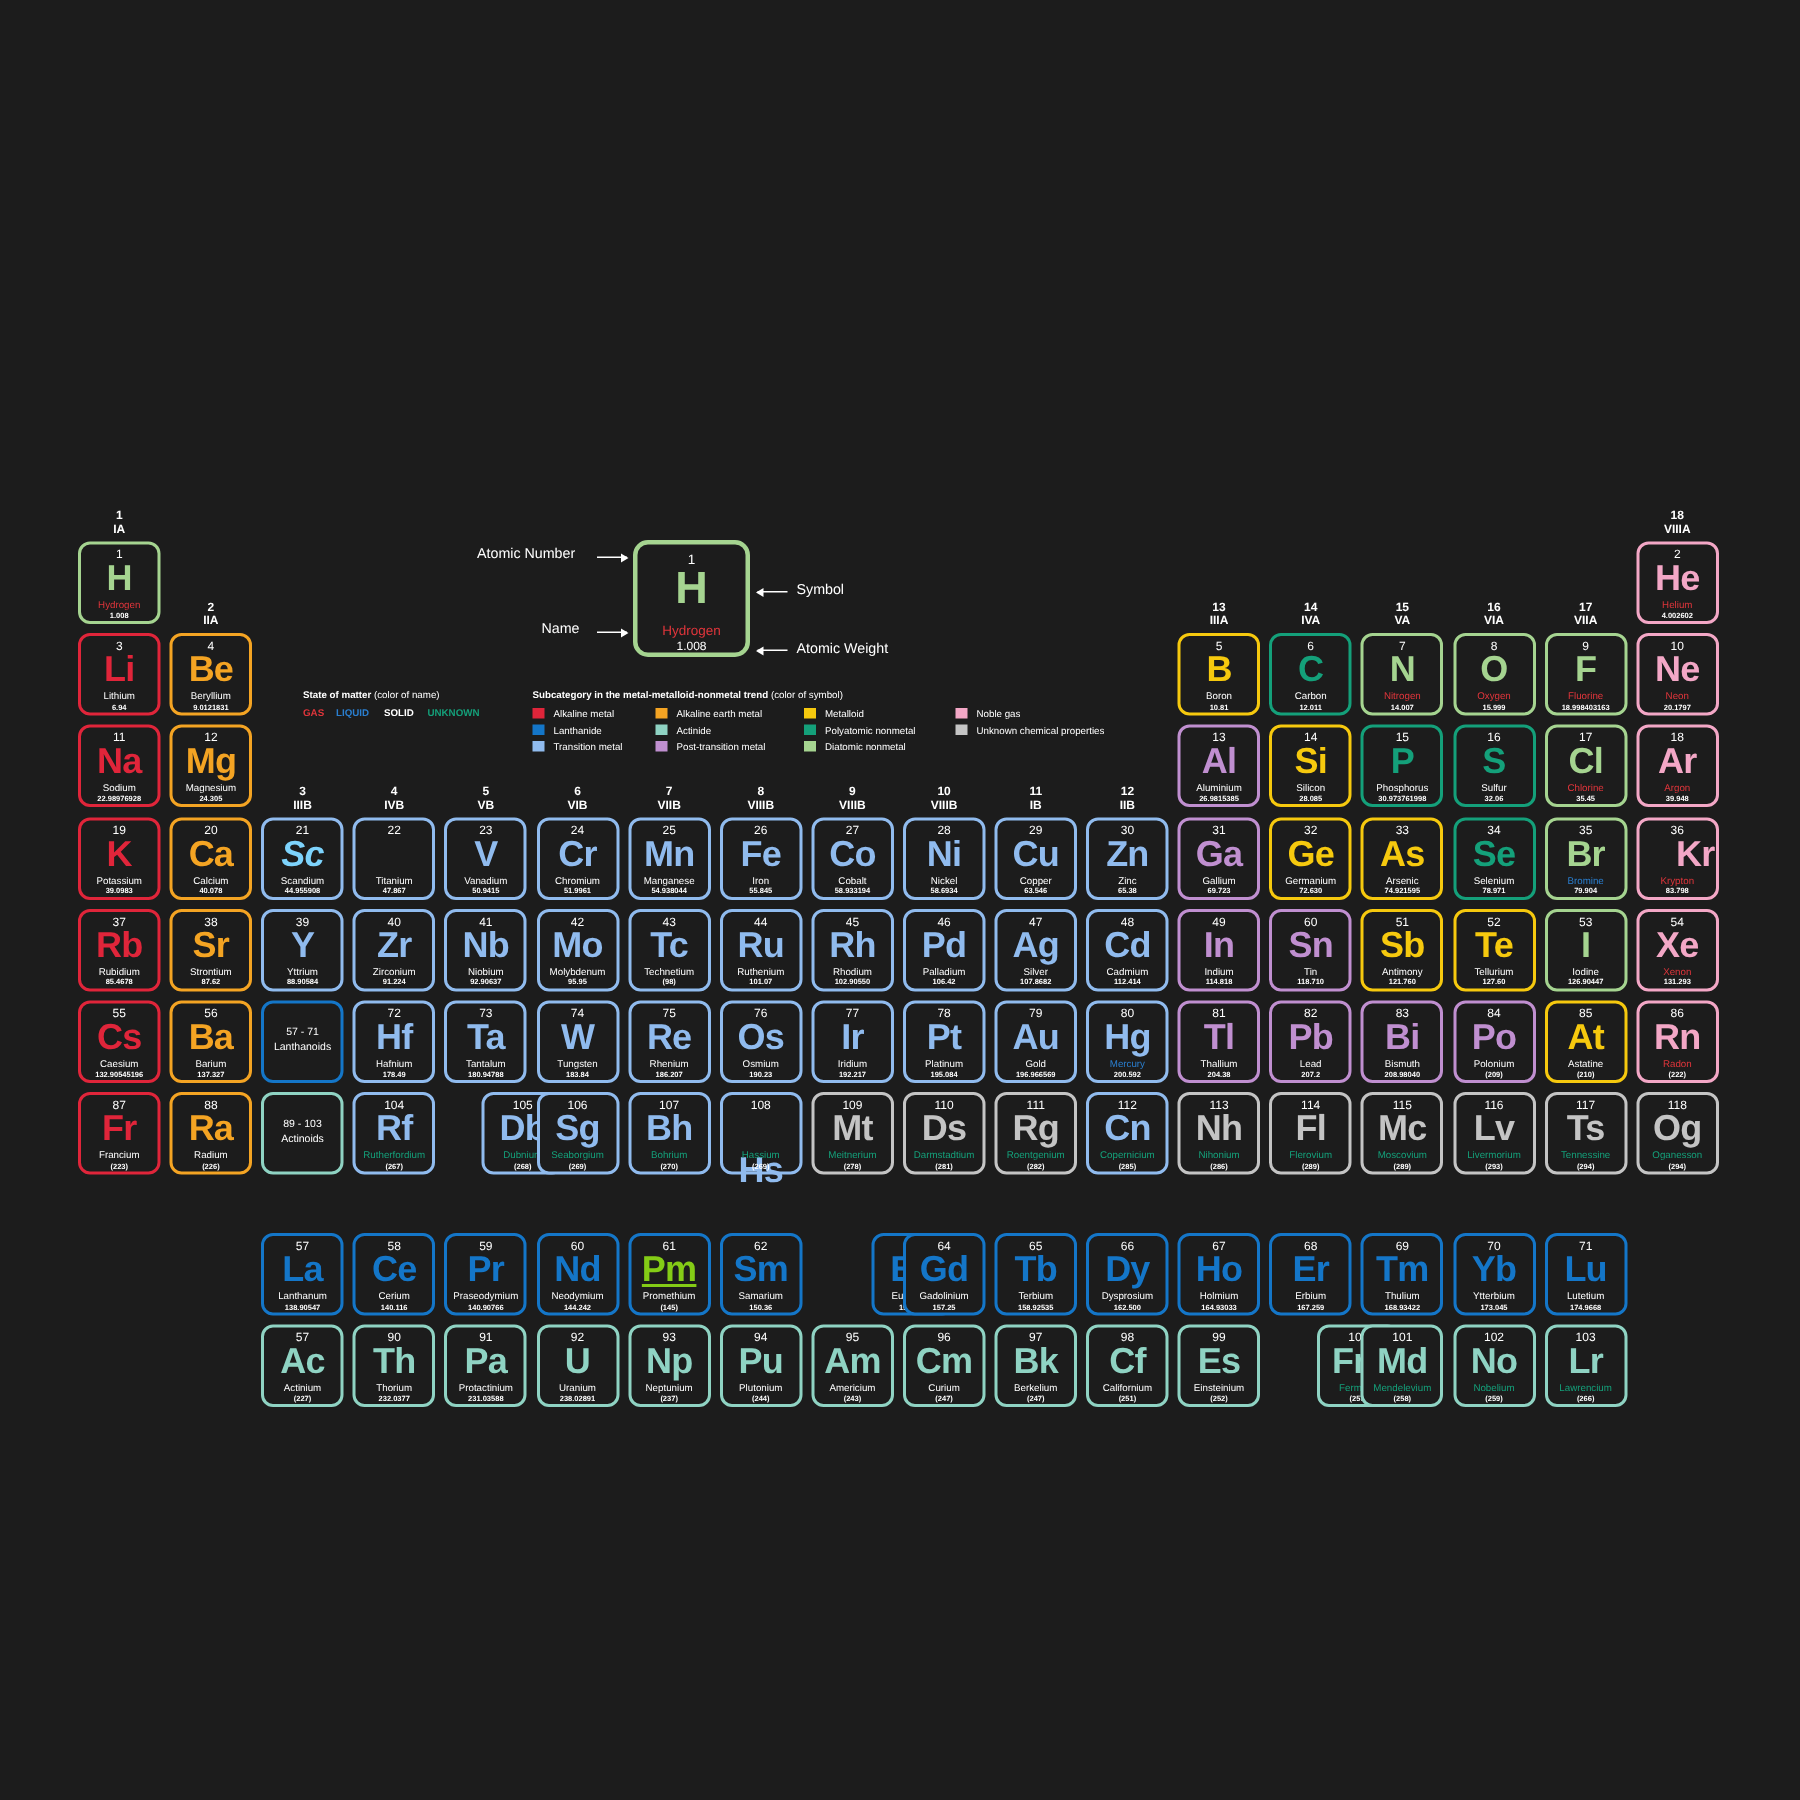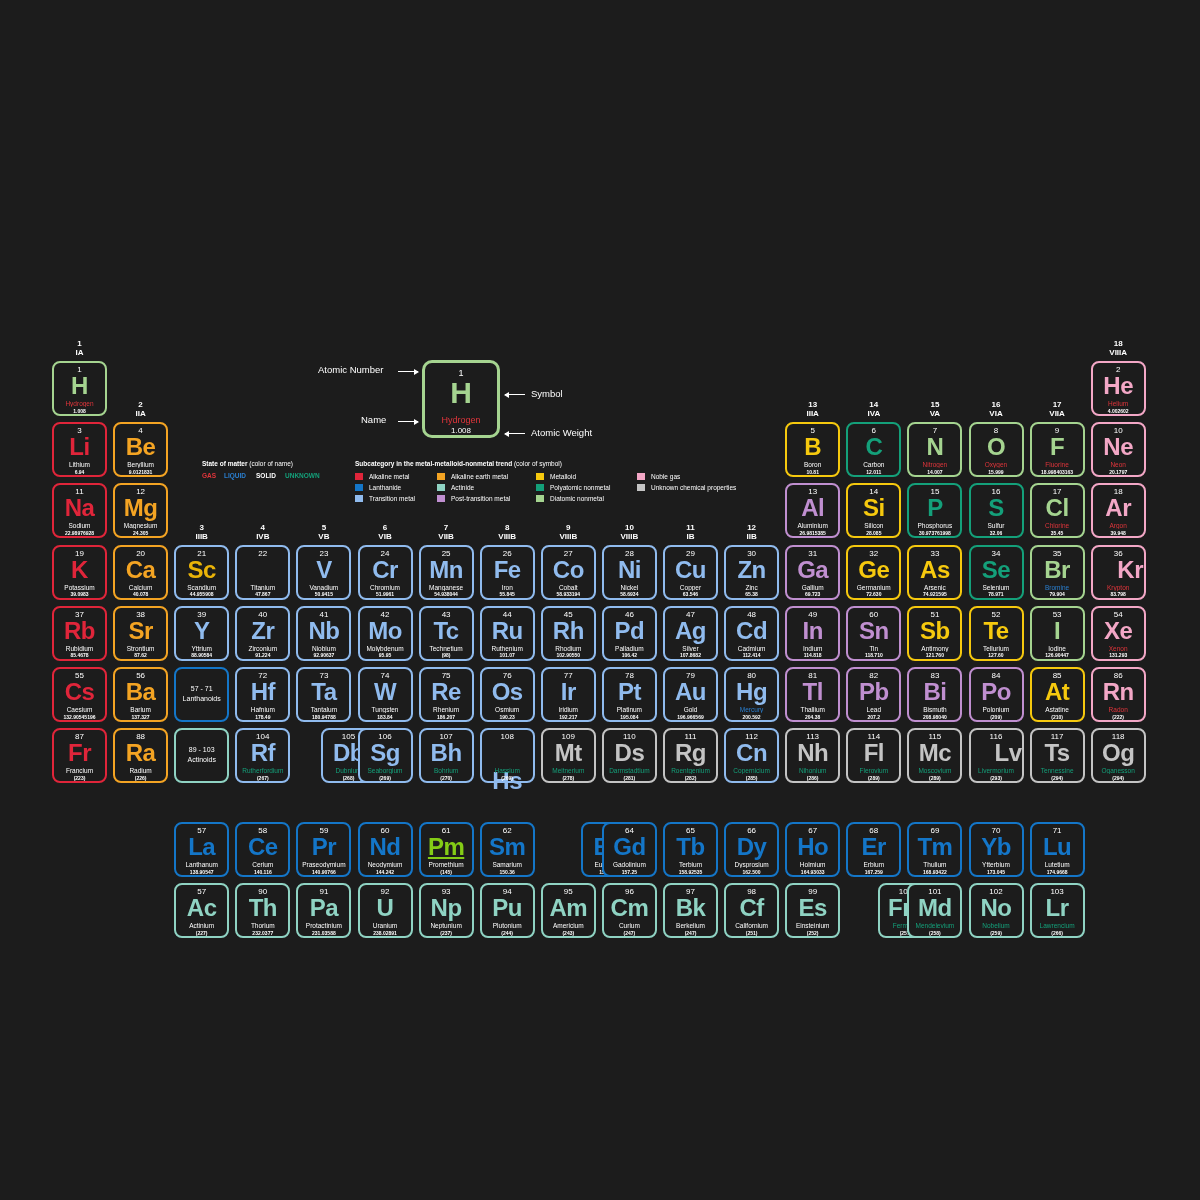--- a/index.html
+++ b/index.html
@@ -271,21 +271,21 @@
       <div class="wt">39.0983</div>
     </div>
     <div class="cell" style="left: 113.1px; top: 544.6px; border-color: rgb(244, 164, 35);">
       <div class="num">20</div>
       <div class="sym" style="color: rgb(244, 164, 35);">Ca</div>
       <div class="name" style="color: rgb(255, 255, 255);">Calcium</div>
       <div class="wt">40.078</div>
     </div>
     <div class="cell" style="left: 174.2px; top: 544.6px; border-color: rgb(144, 187, 238);">
       <div class="num">21</div>
-      <div class="sym" style="color: #eab308;">Sc</div>
+      <div class="sym" style="color: #7dd3fc; font-style: italic;">Sc</div>
       <div class="name" style="color: rgb(255, 255, 255);">Scandium</div>
       <div class="wt">44.955908</div>
     </div>
     <div class="cell" style="left: 235.3px; top: 544.6px; border-color: rgb(144, 187, 238);">
       <div class="num">22</div>
       <div class="sym" style="color: #3b82f6; margin-top: 48px;">Ti</div>
       <div class="name" style="color: rgb(255, 255, 255);">Titanium</div>
       <div class="wt">47.867</div>
     </div>
     <div class="cell" style="left: 296.4px; top: 544.6px; border-color: rgb(144, 187, 238);">
@@ -661,21 +661,21 @@
       <div class="wt">(289)</div>
     </div>
     <div class="cell" style="left: 907.4px; top: 728.2px; border-color: rgb(196, 196, 196);">
       <div class="num">115</div>
       <div class="sym" style="color: rgb(196, 196, 196);">Mc</div>
       <div class="name" style="color: rgb(20, 160, 122);">Moscovium</div>
       <div class="wt">(289)</div>
     </div>
     <div class="cell" style="left: 968.5px; top: 728.2px; border-color: rgb(196, 196, 196);">
       <div class="num">116</div>
-      <div class="sym" style="color: rgb(196, 196, 196); text-align: right;">Lv</div>
+      <div class="sym" style="color: rgb(196, 196, 196);">Lv</div>
       <div class="name" style="color: rgb(20, 160, 122);">Livermorium</div>
       <div class="wt">(293)</div>
     </div>
     <div class="cell" style="left: 1029.6px; top: 728.2px; border-color: rgb(196, 196, 196);">
       <div class="num">117</div>
       <div class="sym" style="color: rgb(196, 196, 196);">Ts</div>
       <div class="name" style="color: rgb(20, 160, 122);">Tennessine</div>
       <div class="wt">(294)</div>
     </div>
     <div class="cell" style="left: 1090.7px; top: 728.2px; border-color: rgb(196, 196, 196);">

